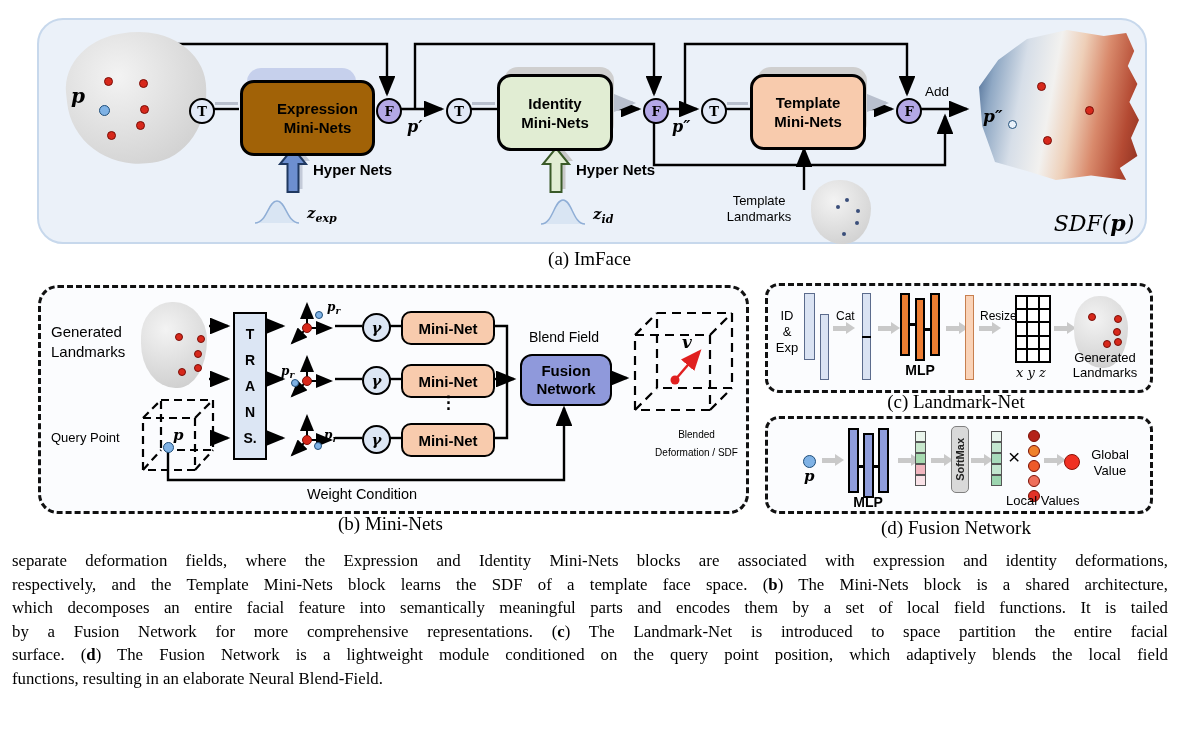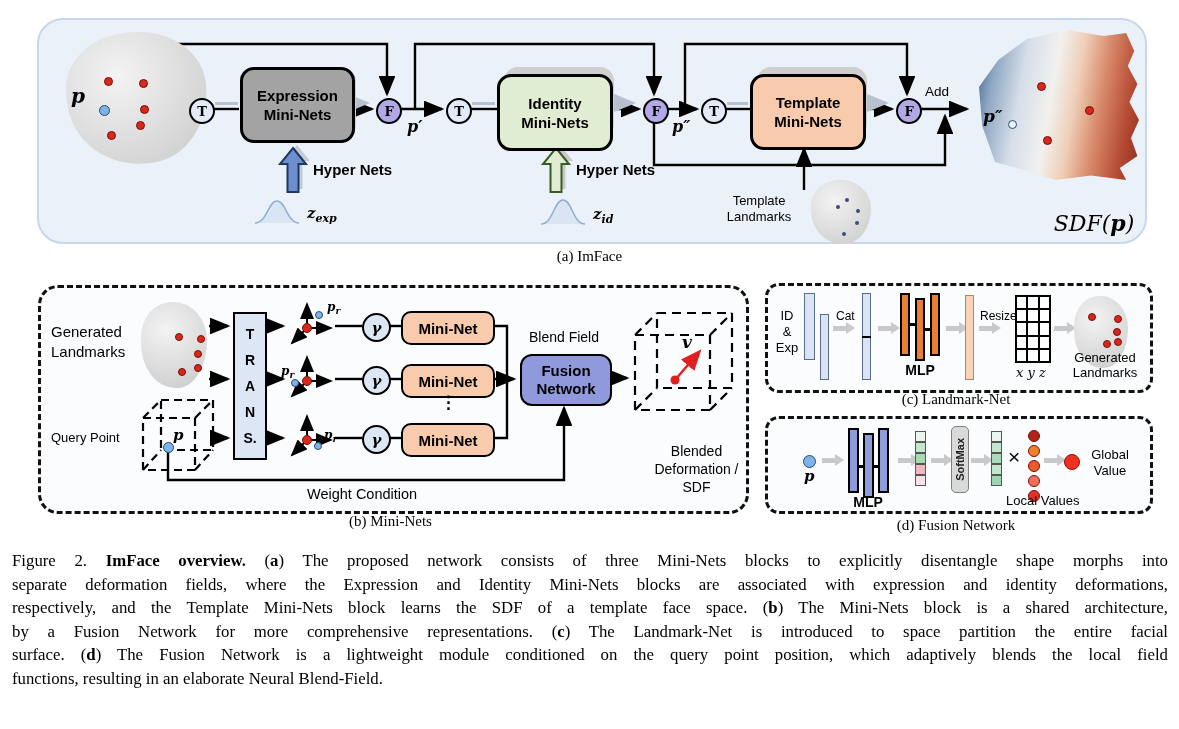--- a/index.html
+++ b/index.html
@@ -68,21 +68,21 @@
           grid-auto-rows:13.2px;border:1.6px solid #000;background:#fff;}
   .gcell{border:0.8px solid #000;box-sizing:border-box;}
   .vstack{position:absolute;width:11px;display:flex;flex-direction:column;}
   .vcell{height:11px;border:1.2px solid #555;box-sizing:border-box;}
   .softmax{position:absolute;left:183px;top:7px;width:16px;height:65px;background:#D9D9D9;
            border:1.5px solid #808080;border-radius:5px;display:flex;align-items:center;justify-content:center;}
   .softmax span{writing-mode:vertical-rl;transform:rotate(180deg);font-size:11px;font-weight:bold;color:#222;}
   .dotcol{position:absolute;display:flex;flex-direction:column;gap:3px;}
   .ldot{width:10px;height:10px;border-radius:50%;border:1px solid #7A1005;}
   
-  .subcap{position:absolute;font-family:"Liberation Serif",serif;font-size:15px;color:#000;}
+  .subcap{position:absolute;font-family:"Liberation Serif",serif;font-size:19px;color:#000;}
   .caption{position:absolute;left:12px;top:549px;width:1156px;font-family:"Liberation Serif",serif;
            font-size:16.8px;line-height:23.5px;color:#000;}
   .cap-line{text-align:justify;text-align-last:justify;white-space:normal;}
   .cap-line.last{text-align-last:left;}
 </style>
 </head>
 <body>
 
 <div class="page">
 
@@ -143,21 +143,21 @@
     <div class="abs math" style="left:32px;top:64px;font-size:20px;">p</div>
 
     <div class="cnode tnode" style="left:150px;top:78px;">T</div>
     <div class="cnode fnode" style="left:337px;top:78px;">F</div>
     <div class="cnode tnode" style="left:407px;top:78px;">T</div>
     <div class="cnode fnode" style="left:604px;top:78px;">F</div>
     <div class="cnode tnode" style="left:662px;top:78px;">T</div>
     <div class="cnode fnode" style="left:857px;top:78px;">F</div>
 
     <div class="shadow" style="left:208px;top:48px;width:109px;height:70px;background:#C6D0EC;"></div>
-    <div class="netbox" style="left:201px;top:47px;width:109px;height:70px;background:#a3a3a3;">
+    <div class="netbox" style="left:201px;top:60px;width:109px;height:70px;background:#a16207;padding-left:20px;">
       <span>Expression</span>
       <span>Mini-Nets</span>
     </div>
     <div class="shadow" style="left:465px;top:47px;width:110px;height:71px;background:#CFCFCF;"></div>
     <div class="netbox" style="left:458px;top:54px;width:110px;height:71px;background:#E1EDD3;">
       <span>Identity</span>
       <span>Mini-Nets</span>
     </div>
     <div class="shadow" style="left:718px;top:47px;width:110px;height:70px;background:#CFCFCF;"></div>
     <div class="netbox" style="left:711px;top:54px;width:110px;height:70px;background:#F8CBAD;">
@@ -299,21 +299,21 @@
     <div class="minibox" style="top:135px;">Mini-Net</div>
     <div class="abs b" style="left:399px;top:104px;font-size:17px;">⋮</div>
 
     <div class="abs lbl ctr" style="left:478px;top:41px;width:90px;font-size:14px;">Blend Field</div>
     <div class="fusionbox">
       <span>Fusion</span>
         <span>Network</span>
     </div>
 
     <div class="abs math" style="left:641px;top:44px;font-size:17px;">v</div>
-    <div class="abs lbl ctr" style="left:598px;top:138px;width:115px;font-size:14px;line-height:18px;margin-top:16px;">
+    <div class="abs lbl ctr" style="left:598px;top:138px;width:115px;font-size:10px;line-height:18px;">
       <div>Blended</div>
       <div>Deformation / SDF</div>
     </div>
     <div class="abs lbl" style="left:266px;top:198px;font-size:14.5px;">Weight Condition</div>
   </div>
   <div class="subcap ctr" style="left:38px;top:513px;width:705px;text-align:center;">(b) Mini-Nets</div>
 
   <div class="abs panel-dash panel-c">
     <div class="abs lbl ctr" style="left:4px;top:22px;width:30px;font-size:13px;line-height:16px;">
       <div>ID</div>
@@ -442,20 +442,20 @@
     <div class="abs" style="left:296px;top:35px;width:14px;height:14px;border-radius:50%;background:#F03022;border:1px solid #8A1208;"></div>
     <div class="abs lbl ctr" style="left:314px;top:28px;width:56px;font-size:13px;line-height:16px;">
       <div>Global</div>
       <div>Value</div>
     </div>
     <div class="abs lbl" style="left:238px;top:74px;font-size:13px;">Local Values</div>
   </div>
   <div class="subcap ctr" style="left:765px;top:517px;width:382px;">(d) Fusion Network</div>
 
   <div class="caption">
-      <div class="cap-line"><span>Figure 2.  </span><span class="b">ImFace overview.</span><span>  (</span><span class="b">a</span><span>) The proposed network consists of three Mini-Nets blocks to explicitly disentangle shape morphs into</span></div>
       <div class="cap-line"><span>separate deformation fields, where the Expression and Identity Mini-Nets blocks are associated with expression and identity deformations,</span></div>
       <div class="cap-line"><span>respectively, and the Template Mini-Nets block learns the SDF of a template face space. (</span><span class="b">b</span><span>) The Mini-Nets block is a shared architecture,</span></div>
+      <div class="cap-line"><span>which decomposes an entire facial feature into semantically meaningful parts and encodes them by a set of local field functions. It is tailed</span></div>
       <div class="cap-line"><span>by a Fusion Network for more comprehensive representations.  (</span><span class="b">c</span><span>) The Landmark-Net is introduced to space partition the entire facial</span></div>
       <div class="cap-line"><span>surface. (</span><span class="b">d</span><span>) The Fusion Network is a lightweight module conditioned on the query point position, which adaptively blends the local field</span></div>
       <div class="cap-line last"><span>functions, resulting in an elaborate Neural Blend-Field.</span></div>
     </div>
 </div>
 
 </body></html>

